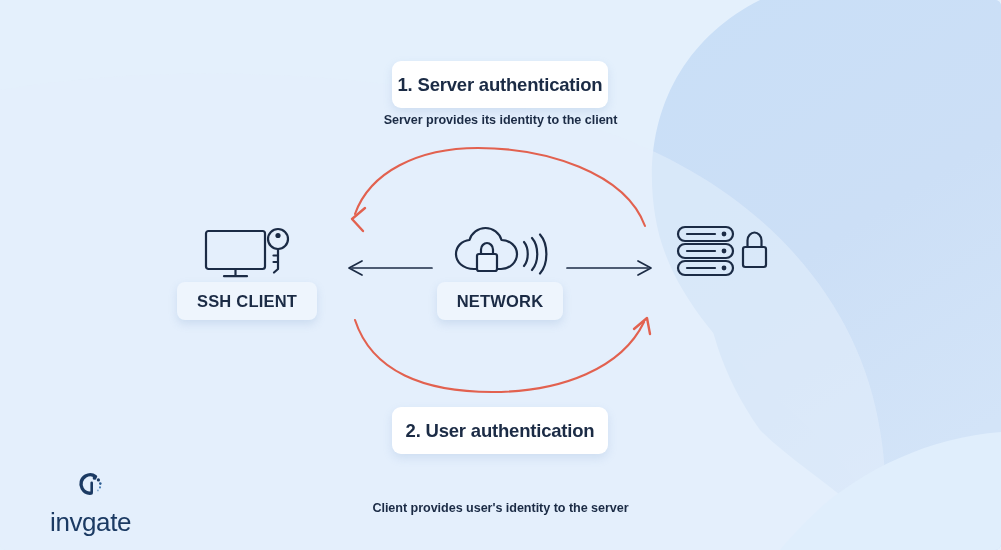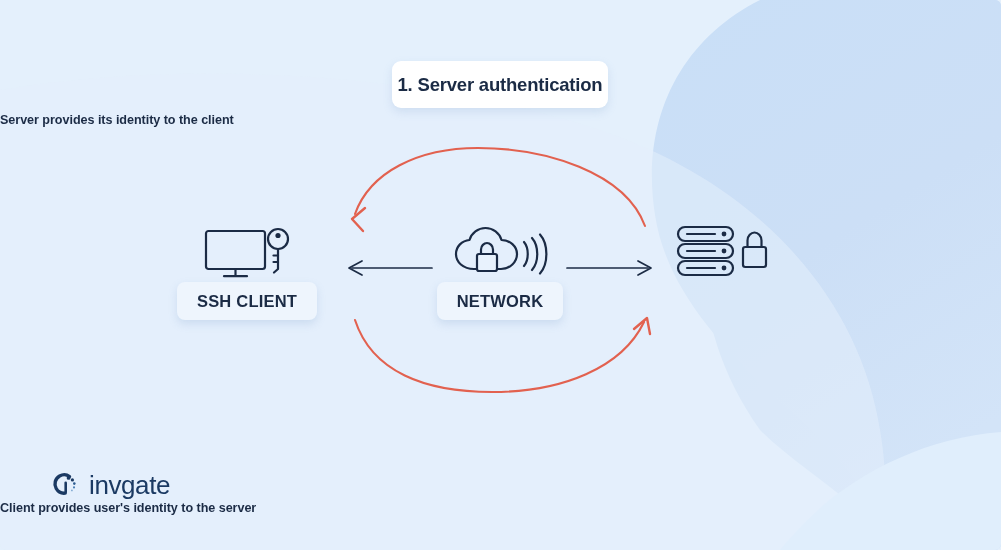--- a/index.html
+++ b/index.html
@@ -48,20 +48,21 @@
     font-size: 18.5px;
     font-weight: bold;
     color: #1b2b45;
     letter-spacing: -0.2px;
     white-space: nowrap;
   }
 
   .step-caption {
     position: absolute;
     width: 100%;
+    text-align: center;
     font-size: 12.6px;
     font-weight: bold;
     color: #1b2b45;
     letter-spacing: -0.05px;
     white-space: nowrap;
   }
 
   #step1-card { left: 392px; top: 61px; width: 216px; }
   #step1-caption { left: 0; top: 113px; }
   #step2-card { left: 392px; top: 407px; width: 216px; }
@@ -112,20 +113,21 @@
   }
 
   
   #logo {
     position: absolute;
     left: 50px;
     top: 470px;
     display: flex;
     align-items: center;
     gap: 9px;
+    flex-direction: column;
   }
   #logo-wordmark {
     font-size: 26px;
     color: #1b3a63;
     letter-spacing: -0.4px;
     font-weight: normal;
     line-height: 1;
   }
 </style>
 </head>
@@ -160,20 +162,23 @@
 
     <path d="M 1001 432 C 930 437 862 470 818 510 C 800 527 788 540 780 550
              L 1001 550 Z" fill="#e0eefc"></path>
   </svg>
 
   <div class="step-card" id="step1-card">
     <span class="step-card-text">1. Server authentication</span>
   </div>
   <div class="step-caption" id="step1-caption">Server provides its identity to the client</div>
 
+  <div class="step-card" id="step2-card">
+    <span class="step-card-text">2. User authentication</span>
+  </div>
   <div class="step-caption" id="step2-caption">Client provides user's identity to the server</div>
 
   <svg class="arrows" viewBox="0 0 1001 550" width="1001" height="550">
 
     <g>
       <line x1="432" y1="268" x2="352" y2="268" stroke="#1b2b45" stroke-width="1.7" stroke-linecap="round"></line>
       <polyline points="362,261 349,268 362,275" fill="none" stroke="#1b2b45" stroke-width="1.7" stroke-linecap="round" stroke-linejoin="round"></polyline>
     </g>
 
     <g>

